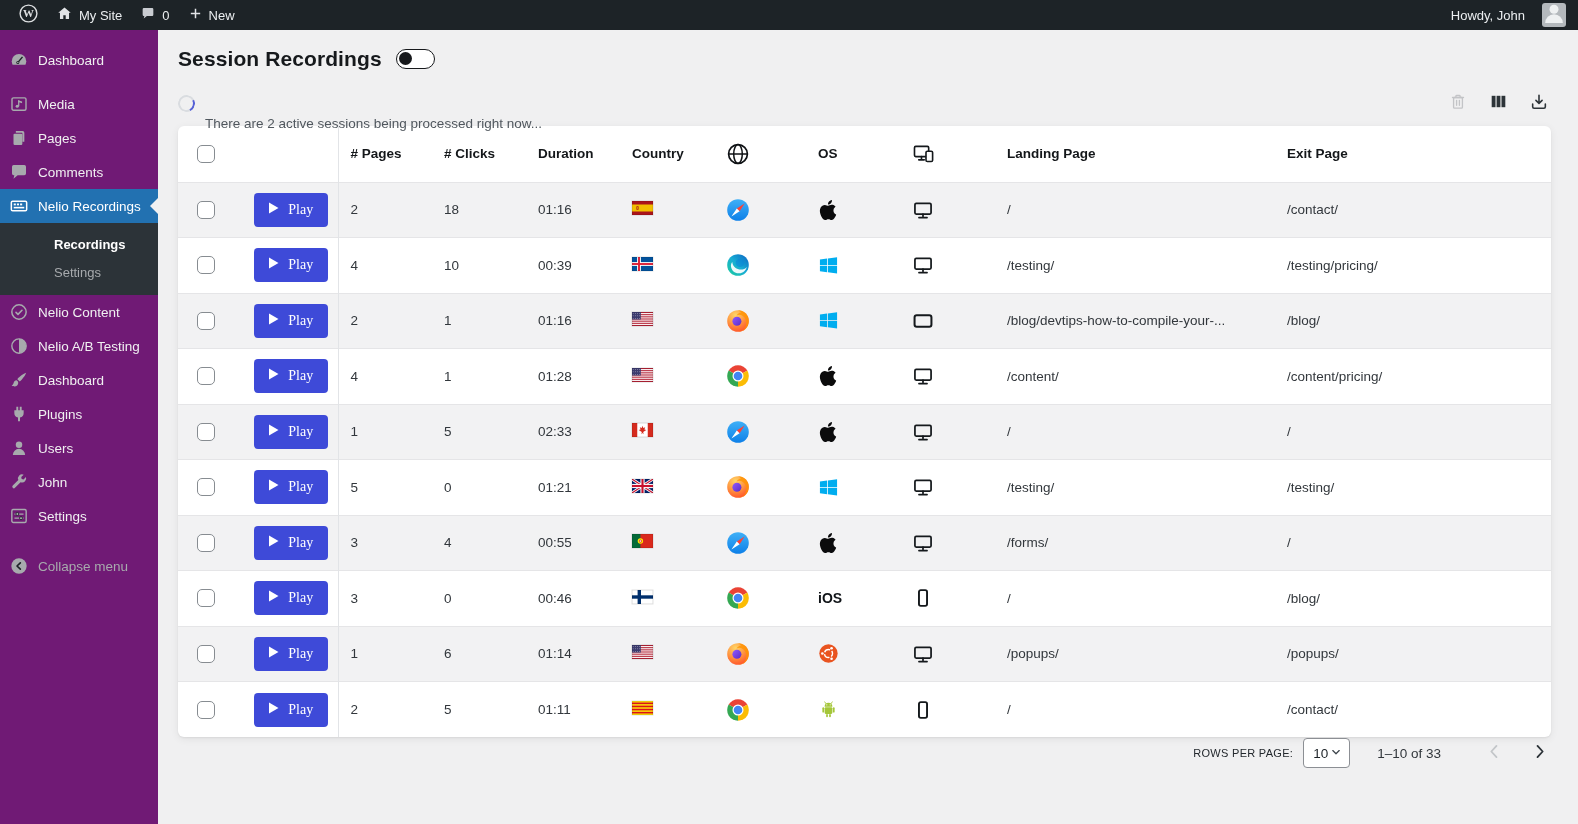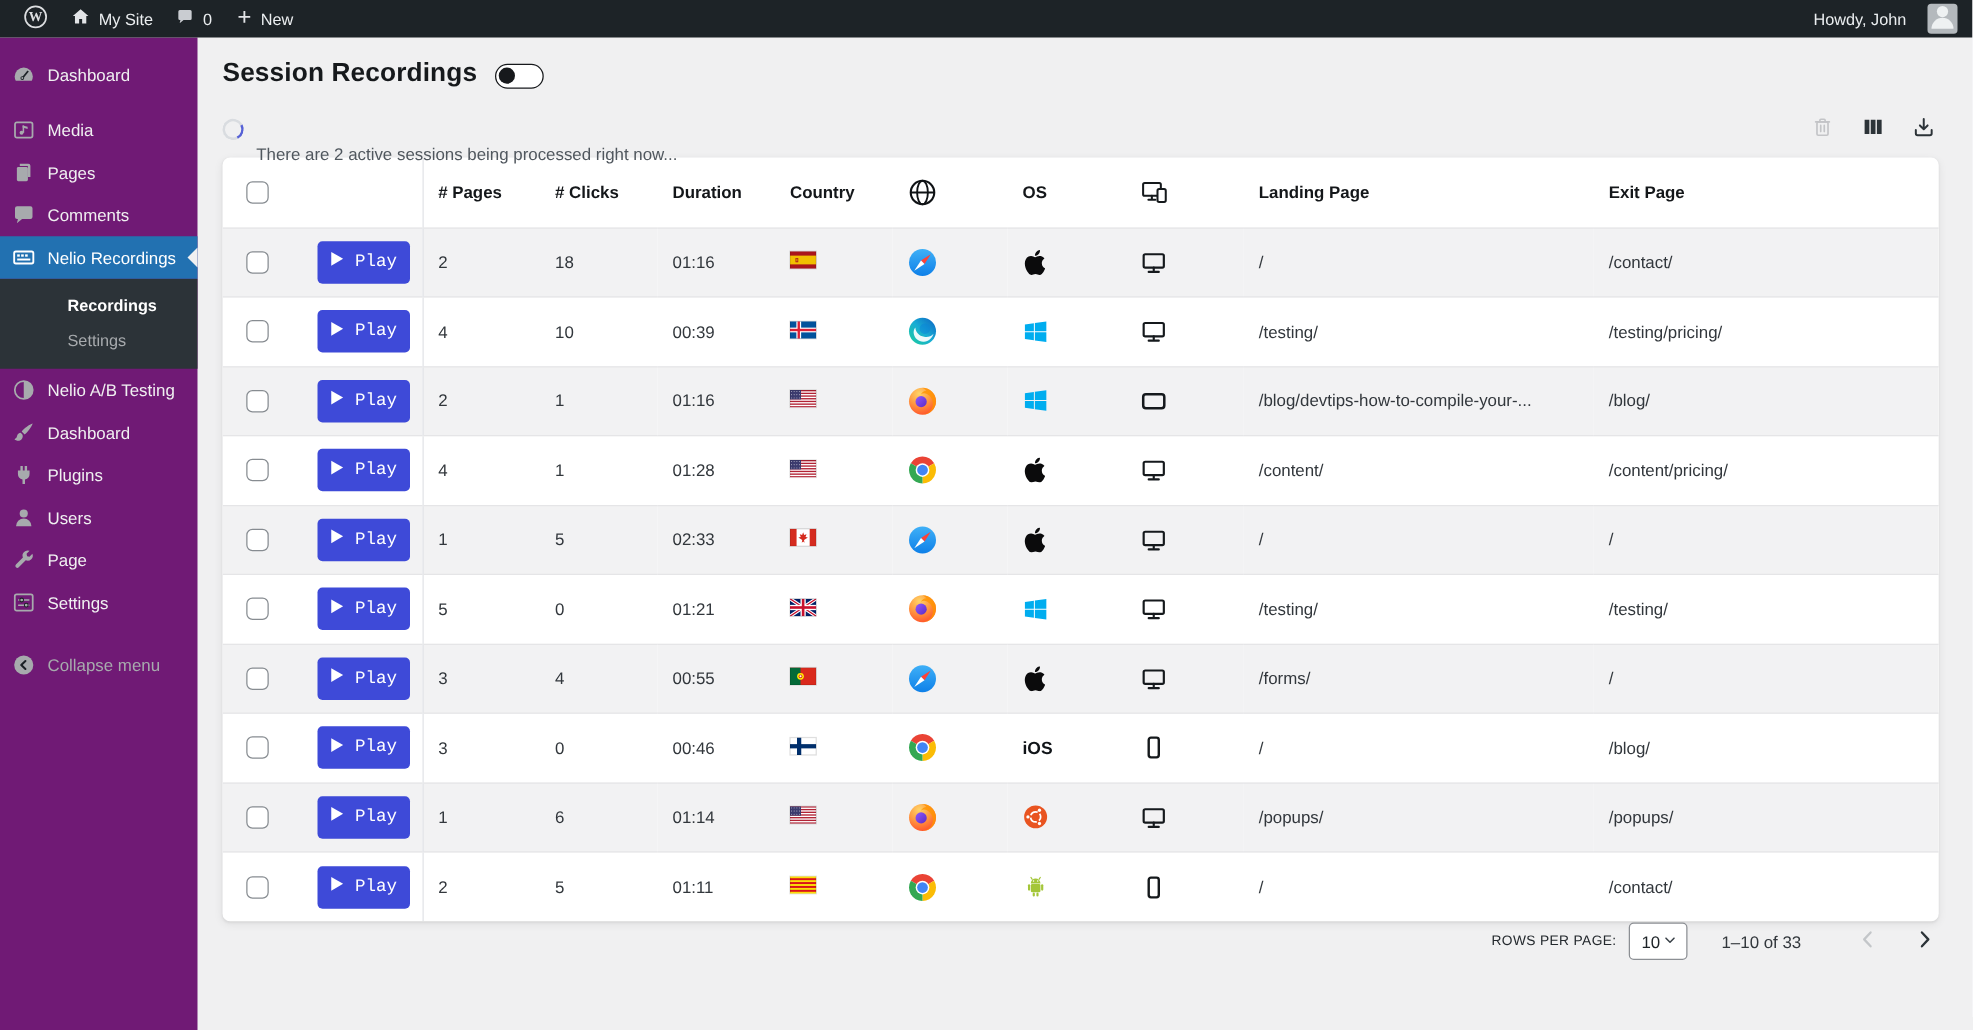--- a/index.html
+++ b/index.html
@@ -25,21 +25,21 @@
     border:8px solid transparent; border-right-color:#f0f0f1; border-left-width:0; }
   .submenu { background:#2c3338; padding:7px 0 9px 0; }
   .submenu-item { height:28px; display:flex; align-items:center; padding-left:54px; font-size:13px;
     color:#a7aaad; cursor:pointer; }
   .submenu-item.current { color:#fff; font-weight:bold; }
   .menu-item.collapse { color:#a7aaad; margin-top:16px; }
 
   
   .content { position:absolute; top:30px; left:158px; right:0; bottom:0; background:#f0f0f1;
     padding:17px 27px 0 20px; }
-  .page-head { display:flex; align-items:flex-end; gap:14px; }
+  .page-head { display:flex; align-items:center; gap:14px; }
   h1.page-title { font-size:21px; font-weight:600; color:#16191c; letter-spacing:.1px; }
   .toggle { width:39px; height:20px; border-radius:11px; background:#fff; border:1.5px solid #17191c;
     position:relative; cursor:pointer; flex:none; }
   .toggle .knob { position:absolute; left:2px; top:1.75px; width:13.5px; height:13.5px; border-radius:50%; background:#17191c; }
 
   .notice-row { margin-top:21px; display:flex; align-items:center; gap:10px; height:22px; }
   .spinner { width:17px; height:17px; border-radius:50%; border:2.5px solid #d9dce0;
     border-right-color:#5661d6; transform:rotate(18deg); flex:none; }
   .notice-text { font-size:13.5px; color:#50575e;margin-top:41px; }
   .mini-toolbar { margin-left:auto; display:flex; align-items:center; gap:17px; }
@@ -52,21 +52,21 @@
   thead th { height:56px; font-size:13.5px; font-weight:bold; color:#14171a; text-align:left; vertical-align:middle; }
   tbody td { height:55.5px; font-size:13.5px; color:#32373c; vertical-align:middle; }
   tbody tr:nth-child(odd) { background:#f2f2f3; }
   tbody tr { border-top:1px solid #e5e5e7; }
   .col-check { padding-left:19px; }
   .col-play { border-right:1px solid #e2e4e7; }
   .cell-pad { padding-left:12px; }
   .checkbox { width:18px; height:18px; border:1.5px solid #878c91; border-radius:5px; background:#fff; cursor:pointer; }
   .play-btn { display:flex; align-items:center; justify-content:center; gap:9px; width:74px; height:34px;
     margin:0 auto; background:#3e4ad8; color:#fff; border:none; border-radius:4px; font-size:14px;
-    font-family:Liberation Mono, monospace; cursor:pointer; }
+    font-family:Liberation Serif, serif; cursor:pointer; }
   .icon-cell { display:flex; align-items:center; }
   .flag { display:inline-flex; line-height:0; box-shadow:0 0 0 .5px rgba(0,0,0,.12); }
   .os-text { font-weight:bold; font-size:14px; color:#101418; }
 
   
   .pagination { margin-top:1px; display:flex; align-items:center; justify-content:flex-end; }
   .rpp-label { font-size:11px; letter-spacing:.3px; color:#23282d; font-weight:500; }
   .rpp-select { margin-left:10px; width:47px; height:30px; border:1px solid #8c8f94; border-radius:4px;
     background:#fff; display:flex; align-items:center; justify-content:space-between; padding:0 6px 0 9px;
     font-size:13.5px; cursor:pointer; }
@@ -166,20 +166,29 @@
       </span>
       <span>Nelio Recordings</span>
     </div>
     <div class="submenu">
       <div class="submenu-item current">Recordings</div>
       <div class="submenu-item">Settings</div>
     </div>
     <div class="menu-item">
       <span class="mi-icon">
         <svg xmlns="http://www.w3.org/2000/svg" width="20" height="20" viewBox="0 0 24 24">
+          <circle cx="12" cy="12" r="8.6" fill="none" stroke="#a7aaad" stroke-width="1.8"></circle>
+          <path d="M8.4,12.4 l2.4,2.4 4.8,-4.9" fill="none" stroke="#a7aaad" stroke-width="1.9" stroke-linecap="round" stroke-linejoin="round"></path>
+        </svg>
+      </span>
+      <span>Nelio Content</span>
+    </div>
+    <div class="menu-item">
+      <span class="mi-icon">
+        <svg xmlns="http://www.w3.org/2000/svg" width="20" height="20" viewBox="0 0 24 24">
           <circle cx="12" cy="12" r="8.6" fill="none" stroke="#a7aaad" stroke-width="1.7"></circle>
           <path d="M12,3.4 a8.6,8.6 0 0 1 0,17.2 Z" fill="#a7aaad"></path>
         </svg>
       </span>
       <span>Nelio A/B Testing</span>
     </div>
     <div class="menu-item">
       <span class="mi-icon">
         <svg xmlns="http://www.w3.org/2000/svg" width="20" height="20" viewBox="0 0 24 24">
           <path d="M20.6,3.4 c-3.2,0.9 -8.2,4.6 -10.6,7.6 l2.9,2.9 c3,-2.4 6.7,-7.4 7.7,-10.5 Z" fill="#a7aaad"></path>
@@ -204,21 +213,21 @@
         </svg>
       </span>
       <span>Users</span>
     </div>
     <div class="menu-item">
       <span class="mi-icon">
         <svg xmlns="http://www.w3.org/2000/svg" width="20" height="20" viewBox="0 0 24 24">
           <path d="M20.3,5.9 a4.9,4.9 0 0 1 -6.4,6.4 l-6.7,6.7 a1.9,1.9 0 0 1 -2.7,-2.7 l6.7,-6.7 a4.9,4.9 0 0 1 6.4,-6.4 l-2.9,2.9 0.5,2.3 2.3,0.5 Z" fill="#a7aaad"></path>
         </svg>
       </span>
-      <span>Page</span>
+      <span>John</span>
     </div>
     <div class="menu-item">
       <span class="mi-icon">
         <svg xmlns="http://www.w3.org/2000/svg" width="20" height="20" viewBox="0 0 24 24">
           <rect x="3.4" y="4.2" width="17.2" height="15.6" rx="1.8" fill="none" stroke="#a7aaad" stroke-width="1.7"></rect>
           <path d="M6.6,9.6 h10.8 M6.6,14.6 h10.8" stroke="#a7aaad" stroke-width="1.5"></path>
           <circle cx="10" cy="9.6" r="1.8" fill="#a7aaad" stroke="#1d2327" stroke-width="1"></circle>
           <circle cx="14.4" cy="14.6" r="1.8" fill="#a7aaad" stroke="#1d2327" stroke-width="1"></circle>
         </svg>
       </span>

